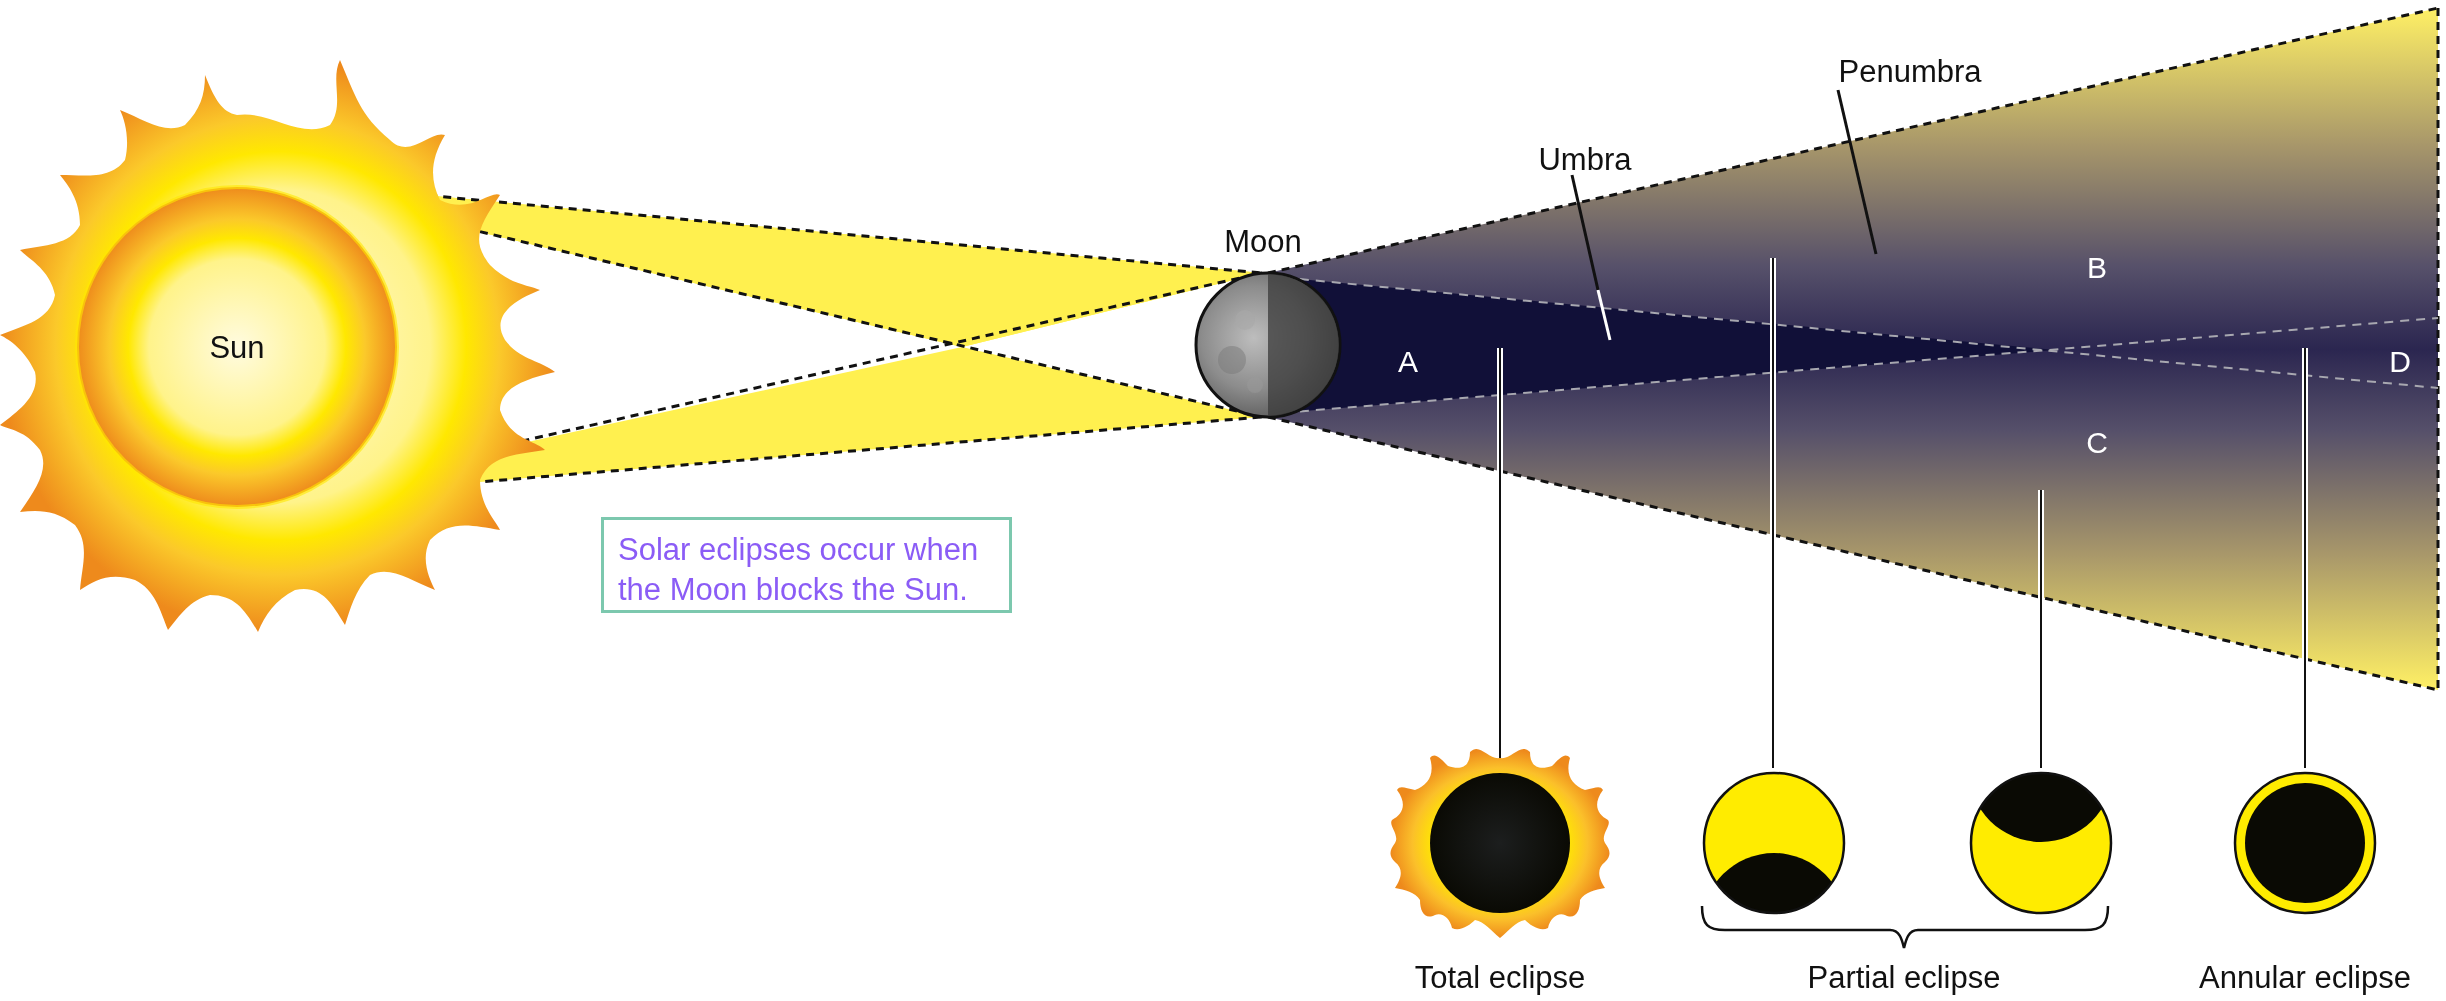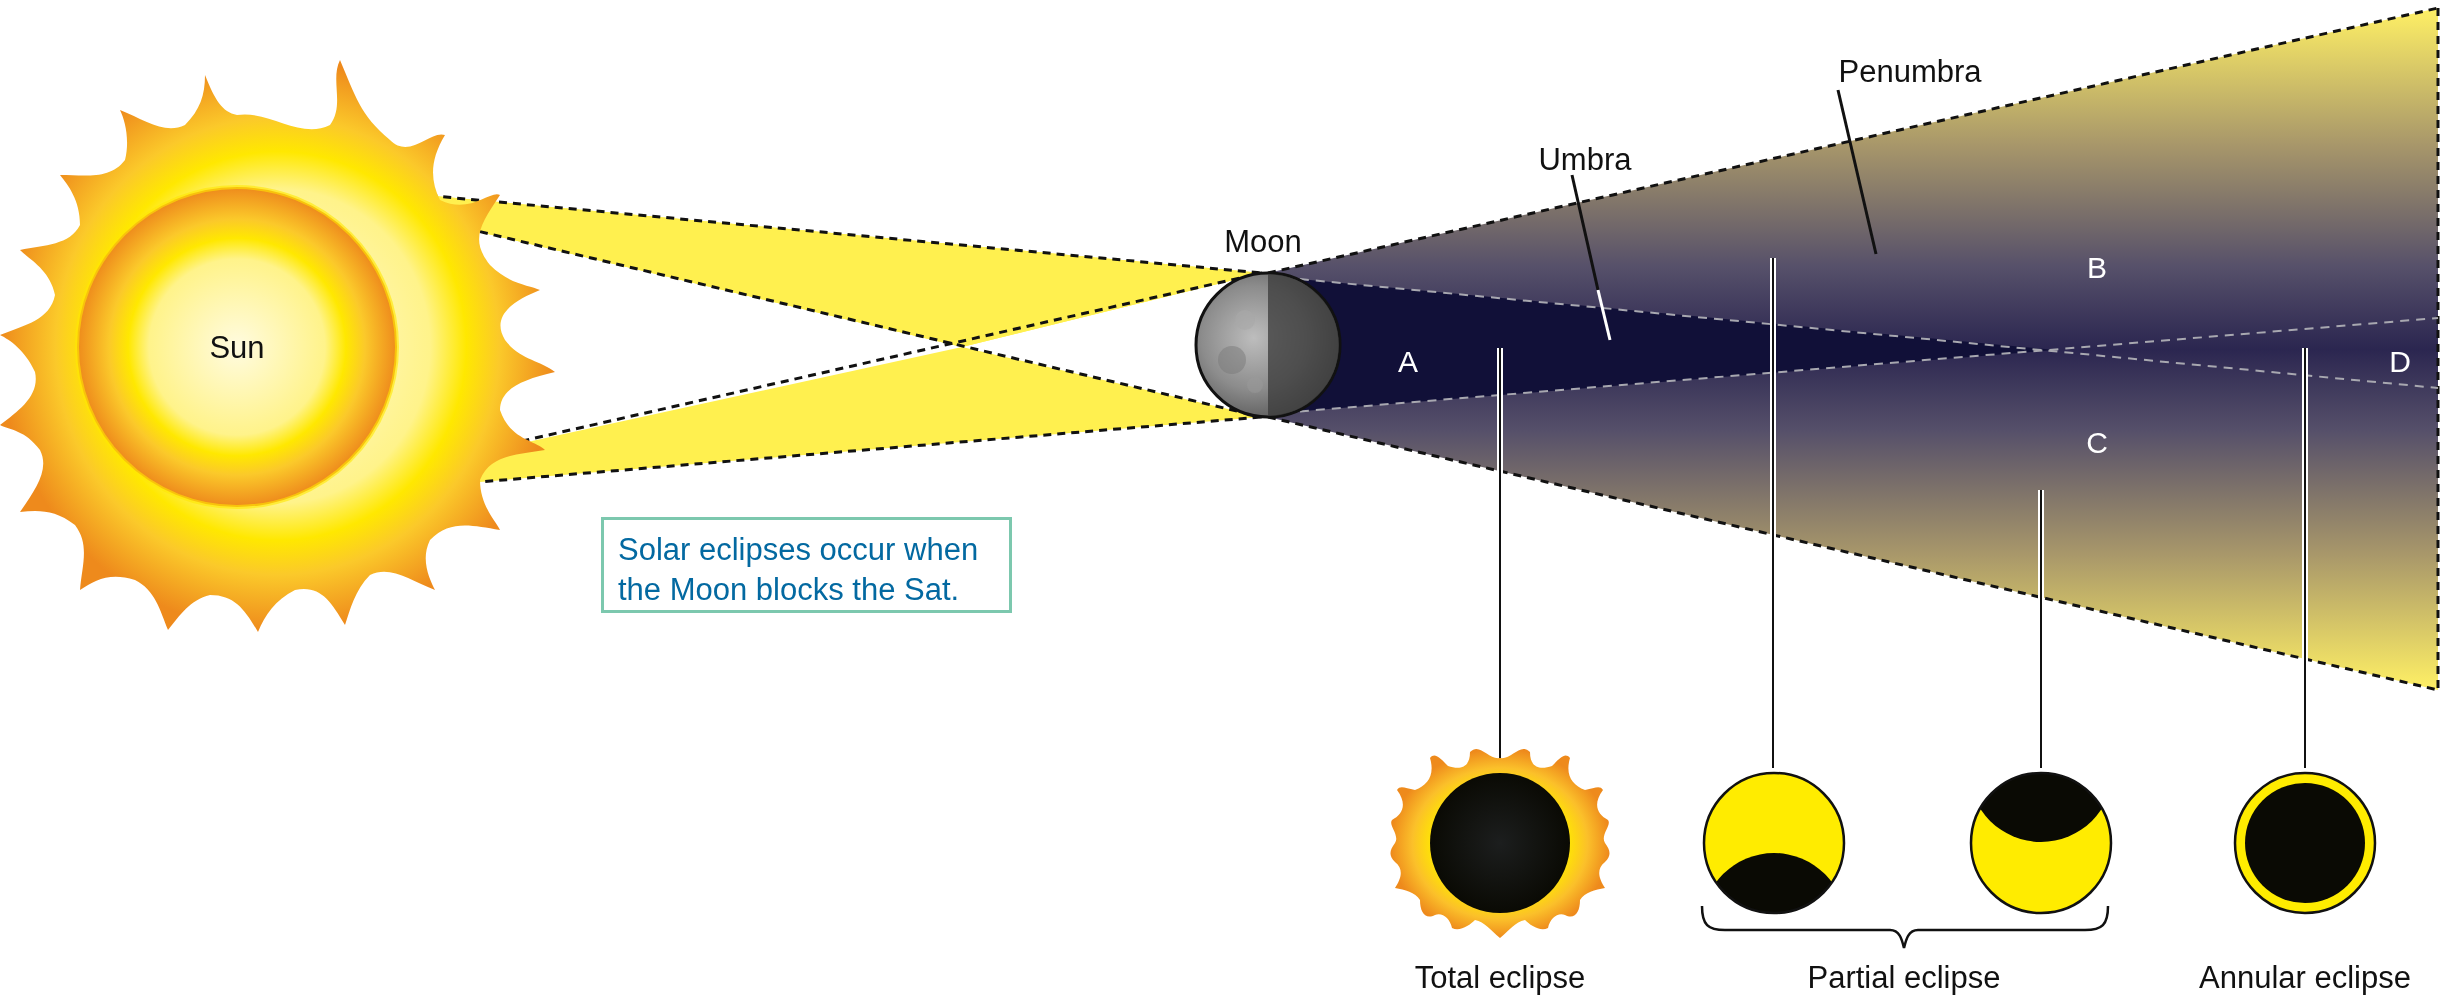--- a/index.html
+++ b/index.html
@@ -1,20 +1,20 @@
 <!DOCTYPE html>
 <html><head>
 <meta charset="utf-8">
 <style>
   html,body{margin:0;padding:0;background:#ffffff;}
   body{width:2446px;height:1001px;overflow:hidden;position:relative;font-family:"Liberation Sans",sans-serif;}
   svg{position:absolute;left:0;top:0;}
   .lbl{font-family:"Liberation Sans",sans-serif;fill:#111111;}
   .wlbl{font-family:"Liberation Sans",sans-serif;fill:#ffffff;}
-  .note{position:absolute;left:601px;top:517px;width:411px;height:96px;border:3px solid #7cc8ae;box-sizing:border-box;padding:10px 14px;font-size:31px;line-height:40px;color:#0369a1;background:#fff;}
+  .note{position:absolute;left:601px;top:517px;width:411px;height:96px;border:3px solid #7cc8ae;box-sizing:border-box;padding:10px 14px;font-size:31px;line-height:40px;color:#8b5cf6;background:#fff;}
 </style>
 </head>
 <body>
 
 <svg width="2446" height="1001" viewBox="0 0 2446 1001">
   <defs>
     <radialGradient id="sunGrad" cx="0.5" cy="0.5" r="0.5">
       <stop offset="0" stop-color="#fffbe0"></stop>
       <stop offset="0.55" stop-color="#fff38a"></stop>
       <stop offset="0.68" stop-color="#ffe800"></stop>
@@ -181,14 +181,14 @@
 
   <path d="M1702,906 C1702,925 1708,930 1725,930 L1890,930 C1900,930 1902,940 1904,948 C1906,940 1908,930 1918,930 L2085,930 C2102,930 2108,925 2108,906" fill="none" stroke="#111" stroke-width="2.5"></path>
 
   <text class="lbl" x="1500" y="988" font-size="31" text-anchor="middle">Total eclipse</text>
   <text class="lbl" x="1904" y="988" font-size="31" text-anchor="middle">Partial eclipse</text>
   <text class="lbl" x="2305" y="988" font-size="31" text-anchor="middle">Annular eclipse</text>
 </svg>
 
 <div class="note">
   <div>Solar eclipses occur when</div>
-  <div>the Moon blocks the Sat.</div>
+  <div>the Moon blocks the Sun.</div>
 </div>
 
 </body></html>

